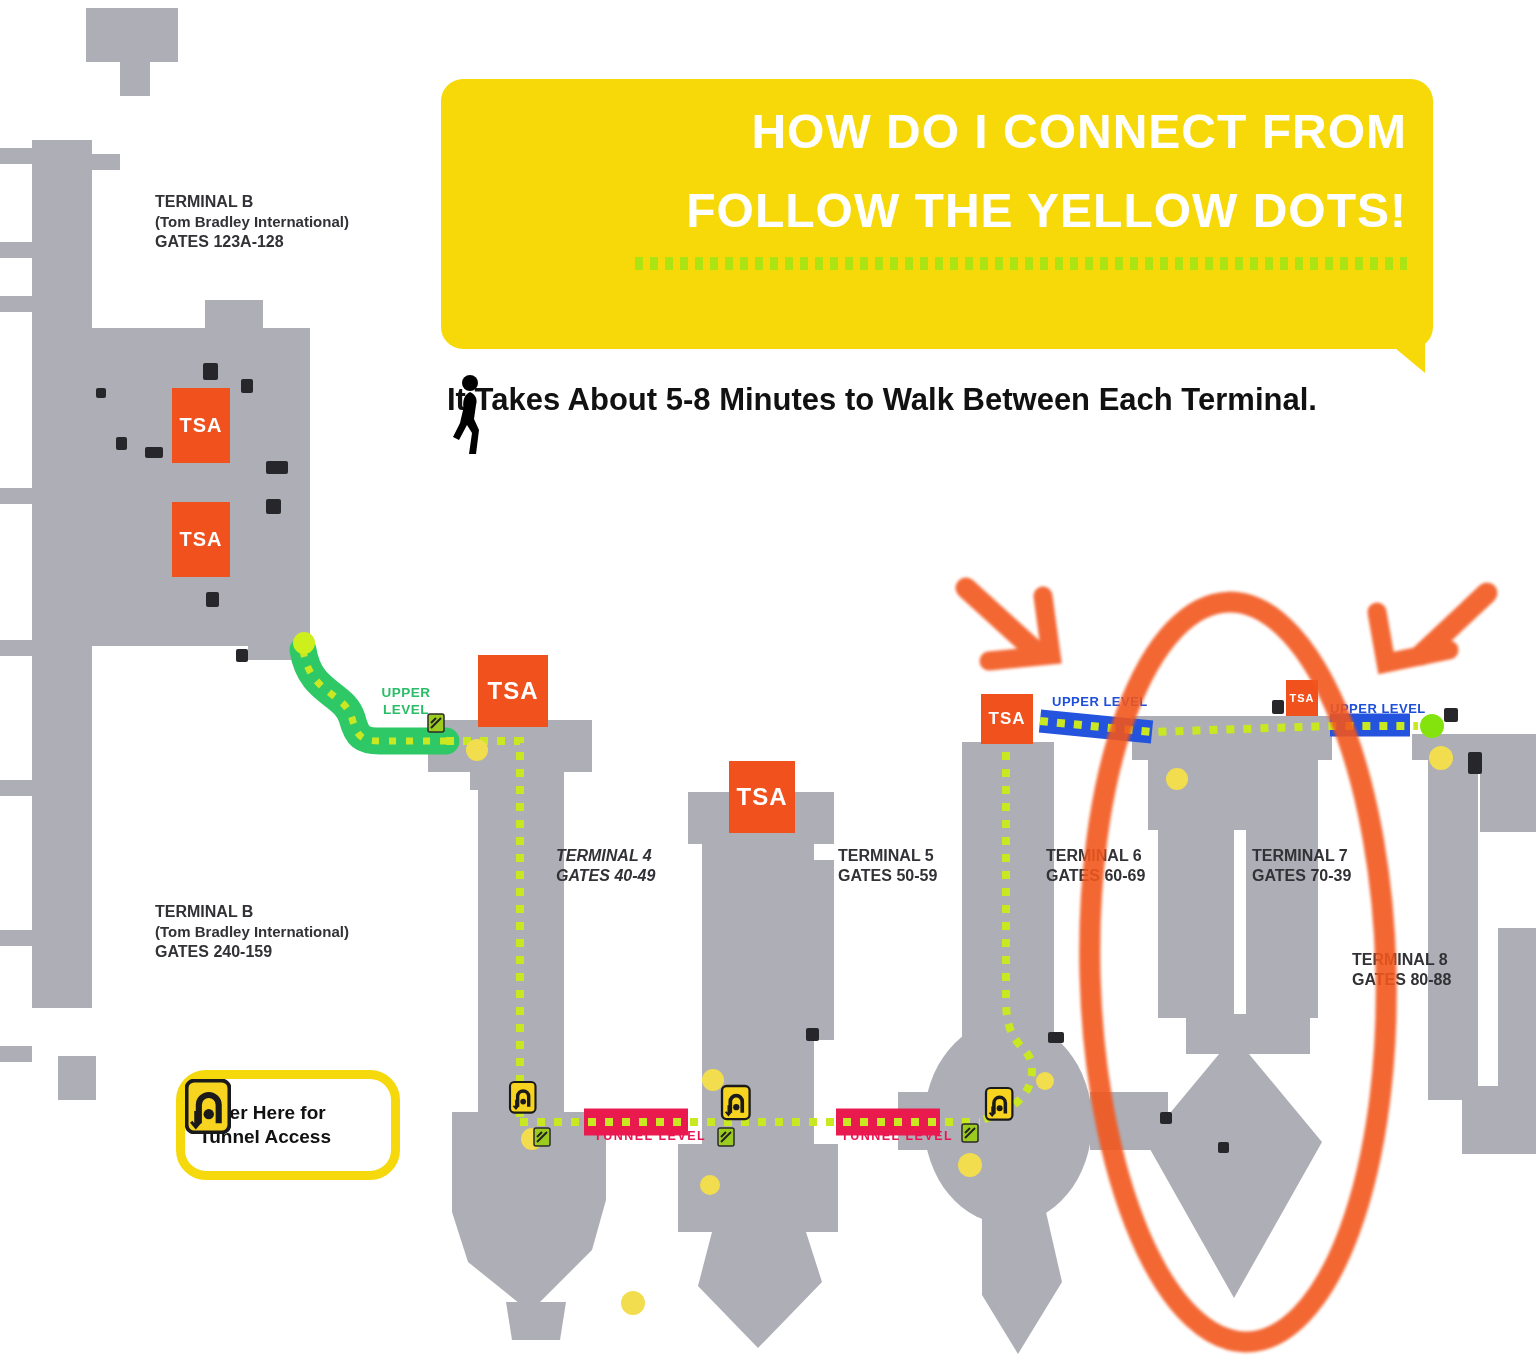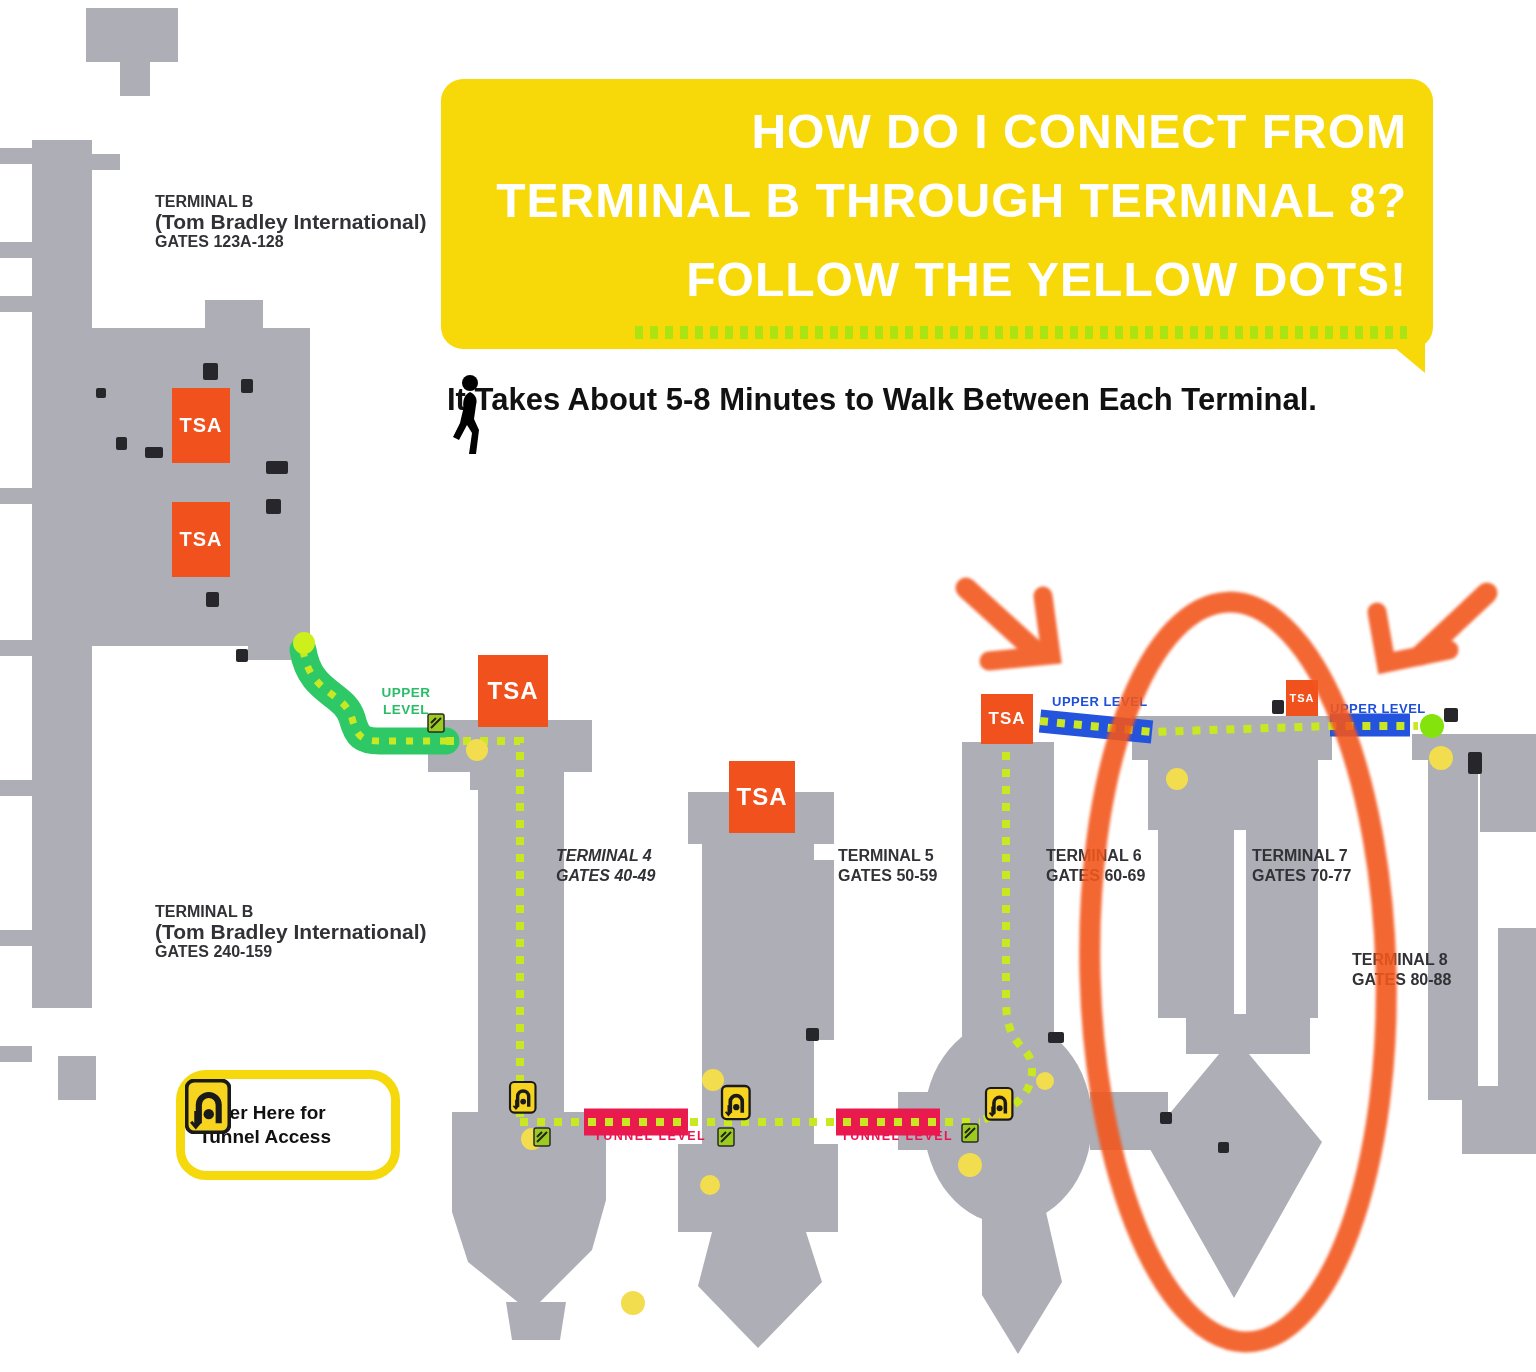--- a/index.html
+++ b/index.html
@@ -19,21 +19,21 @@
   .bdots{margin-top:12px;width:772px;height:13px;
          background:repeating-linear-gradient(90deg,#abe412 0 8px,rgba(0,0,0,0) 8px 15px);}
 
   
   .walknote{position:absolute;left:447px;top:374px;display:flex;align-items:flex-end;gap:14px;z-index:4;}
   .walknote .wtext{font-weight:bold;font-size:31px;color:#111;white-space:nowrap;padding-top:8px;}
 
   
   .tlabel{position:absolute;color:#313136;font-weight:bold;z-index:2;line-height:20px;}
   .tname{font-size:16px;}
-  .tsub{font-size:21px;}
+  .tsub{font-size:15px;}
   .tgates{font-size:16px;}
 
   
   .tsa{position:absolute;background:#f1511d;color:#fff;font-weight:bold;display:flex;
        align-items:center;justify-content:center;z-index:2;letter-spacing:1px;}
 
   
   .lvl-green{position:absolute;color:#2abd68;font-size:13.5px;font-weight:bold;letter-spacing:.5px;
              text-align:center;width:76px;line-height:17px;z-index:2;}
   .lvl-blue{position:absolute;color:#1e4fdb;font-size:13px;font-weight:bold;letter-spacing:.5px;
@@ -188,21 +188,20 @@
     <g>
       <use href="#escicon" transform="translate(428,714)"></use>
       <use href="#escicon" transform="translate(534,1128)"></use>
       <use href="#escicon" transform="translate(718,1128)"></use>
       <use href="#escicon" transform="translate(962,1124)"></use>
     </g>
   </svg>
 
   <div class="banner">
     <div class="bl">HOW DO I CONNECT FROM</div>
-    <div class="bl">TERMINAL B THROUGH TERMINAL 8?</div>
     <div class="bl bl3">FOLLOW THE YELLOW DOTS!</div>
     <div class="bdots"></div>
   </div>
 
   <div class="walknote">
     <svg width="42" height="84" viewBox="0 0 42 84">
       <circle cx="23" cy="9" r="8" fill="#000"></circle>
       <path d="M23,18 C17,21 15.5,27 16.5,34 L13,49 L6,63 L12,66 L20,51 L25,59 L22,80 L29,80 L32,56 L27,45 L29,31 C31,25 28,20 23,18 Z" fill="#000"></path>
     </svg>
     <div class="wtext">It Takes About 5-8 Minutes to Walk Between Each Terminal.</div>
@@ -225,21 +224,21 @@
   <div class="tlabel" style="left:838px;top:846px;">
     <div class="tname">TERMINAL 5</div>
     <div class="tgates">GATES 50-59</div>
   </div>
   <div class="tlabel" style="left:1046px;top:846px;">
     <div class="tname">TERMINAL 6</div>
     <div class="tgates">GATES 60-69</div>
   </div>
   <div class="tlabel" style="left:1252px;top:846px;">
     <div class="tname">TERMINAL 7</div>
-    <div class="tgates">GATES 70-77</div>
+    <div class="tgates">GATES 70-39</div>
   </div>
   <div class="tlabel" style="left:1352px;top:950px;">
     <div class="tname">TERMINAL 8</div>
     <div class="tgates">GATES 80-88</div>
   </div>
 
   <div class="tsa" style="left:172px;top:388px;width:58px;height:75px;font-size:20px;">TSA</div>
   <div class="tsa" style="left:172px;top:502px;width:58px;height:75px;font-size:20px;">TSA</div>
   <div class="tsa" style="left:478px;top:655px;width:70px;height:72px;font-size:24px;">TSA</div>
   <div class="tsa" style="left:729px;top:761px;width:66px;height:72px;font-size:24px;">TSA</div>

